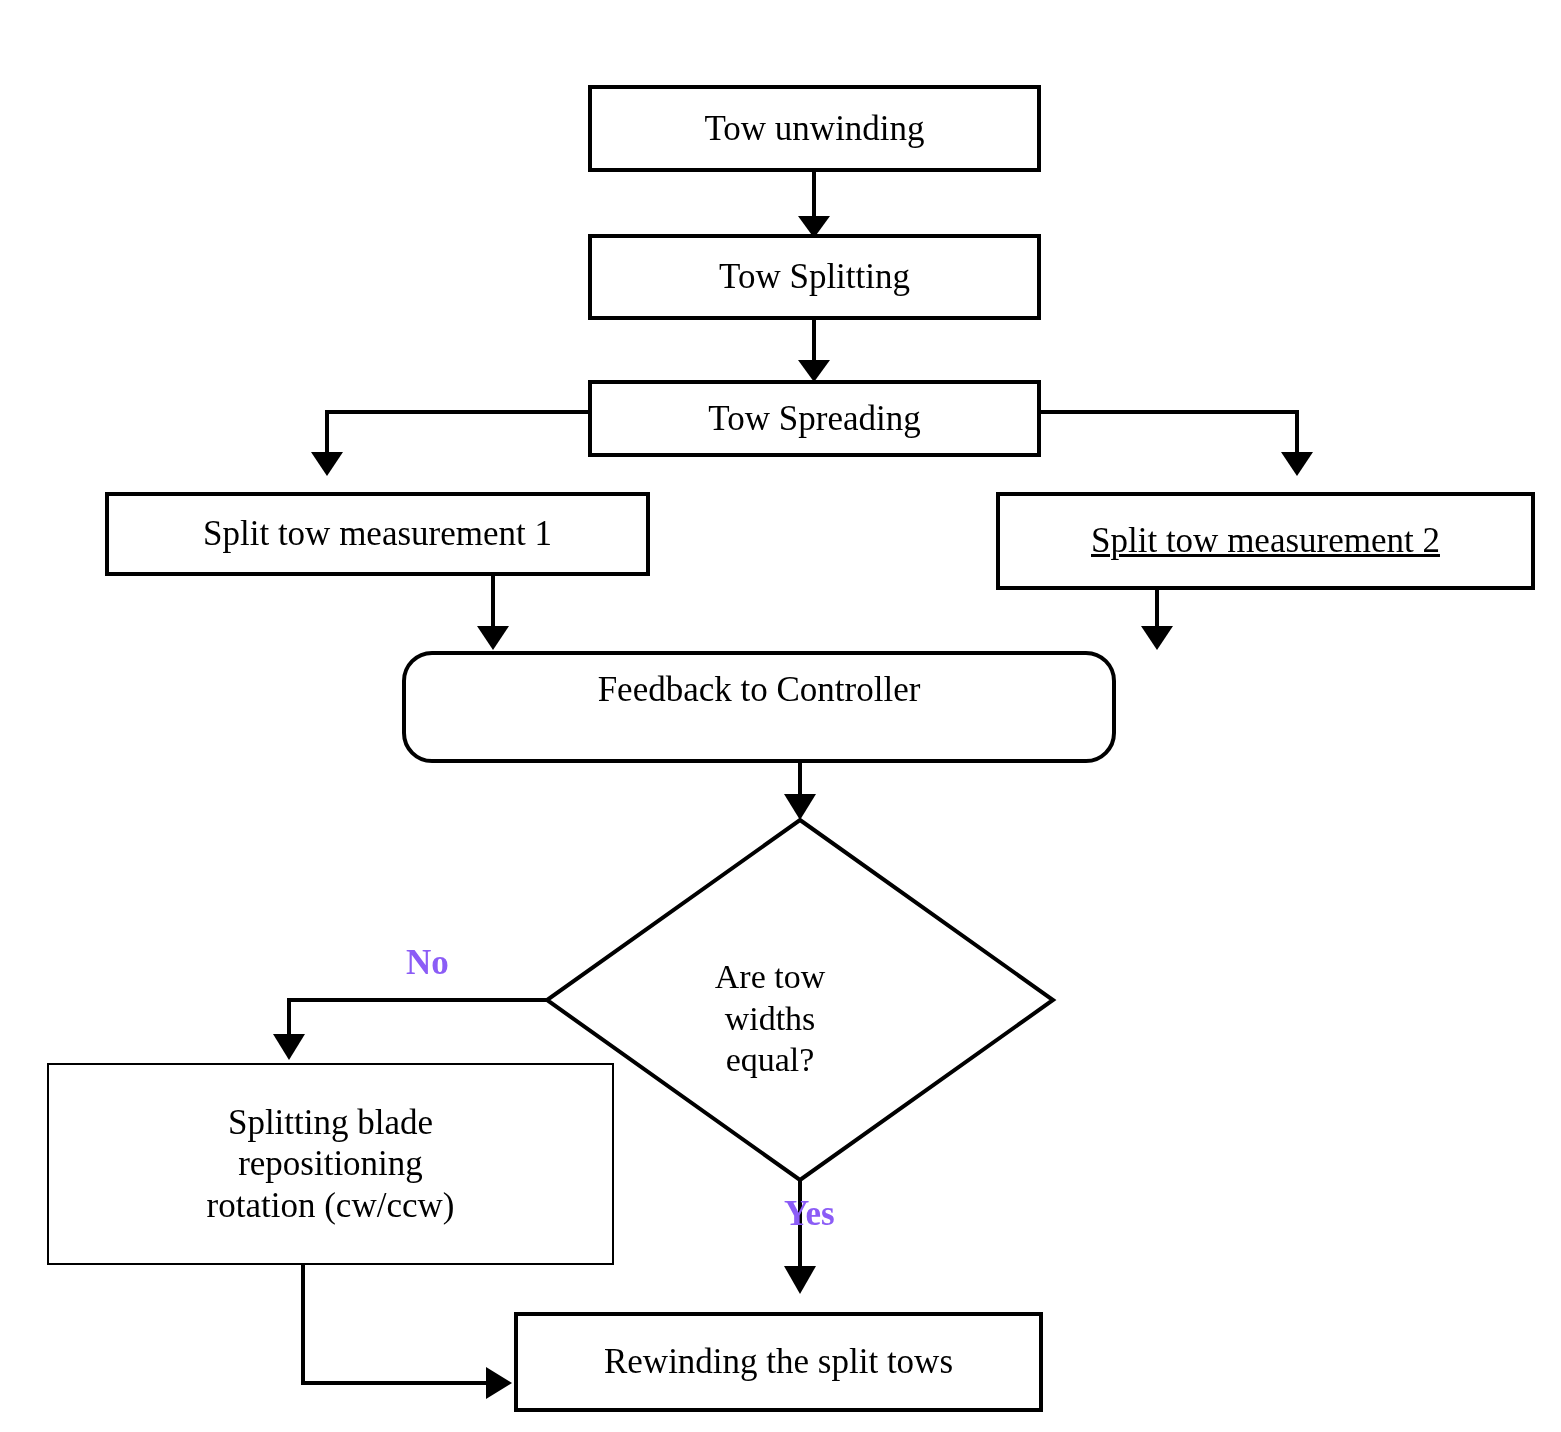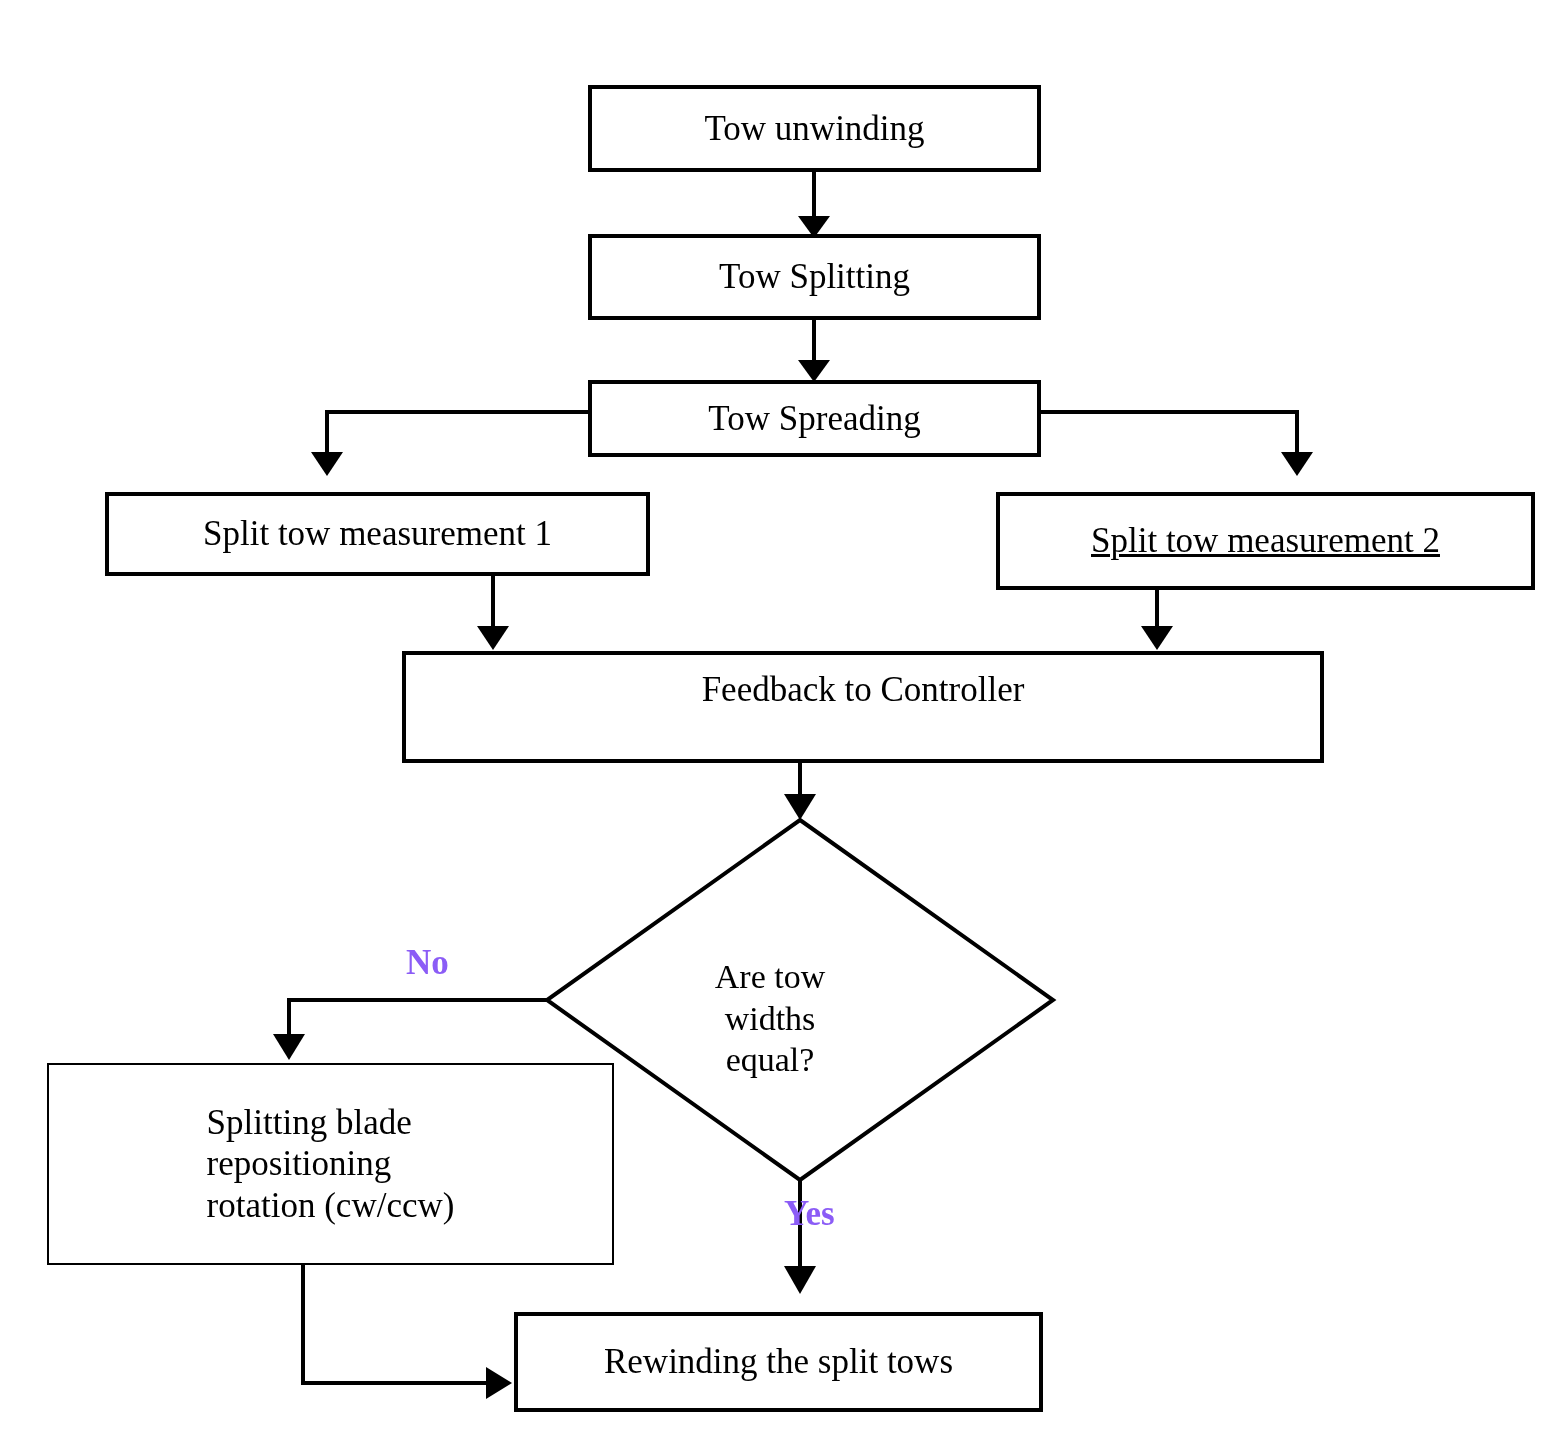--- a/index.html
+++ b/index.html
@@ -27,21 +27,21 @@
     height: 1432px;
     pointer-events: none;
   }
   .node {
     position: absolute;
     box-sizing: border-box;
     background: #ffffff;
     display: flex;
     align-items: center;
     justify-content: center;
-    text-align: left;
+    text-align: center;
     line-height: 1.18;
   }
   .node.thick {
     border: 4px solid #000000;
   }
   .node.thin {
     border: 2px solid #000000;
   }
   .node.top-text {
     align-items: flex-start;
@@ -146,21 +146,21 @@
   </div>
 
   <div class="node thick" style="left:105px; top:492px; width:545px; height:84px; font-size:35px;">
     <span class="node-label">Split tow measurement 1</span>
   </div>
 
   <div class="node thick" style="left:996px; top:492px; width:539px; height:98px; font-size:35px;text-decoration:underline;">
     <span class="node-label">Split tow measurement 2</span>
   </div>
 
-  <div class="node thick top-text" style="left:402px; top:651px; width:922px; height:112px; font-size:35px;">
+  <div class="node thick top-text" style="left:402px; top:651px; width:714px; height:112px; font-size:35px;border-radius:30px;">
     <span class="node-label">Feedback to Controller</span>
   </div>
 
   <div class="diamond-text" style="left:660px; top:915px; width:220px; font-size:34px;">
     <span class="node-label">Are tow
 widths
 equal?</span>
   </div>
 
   <div class="edge-label" style="left:406px; top:945px; font-size:35px;">

